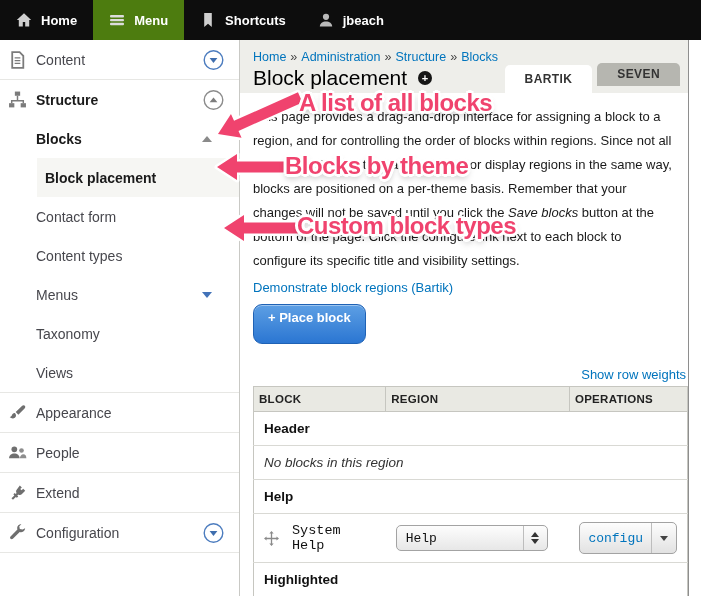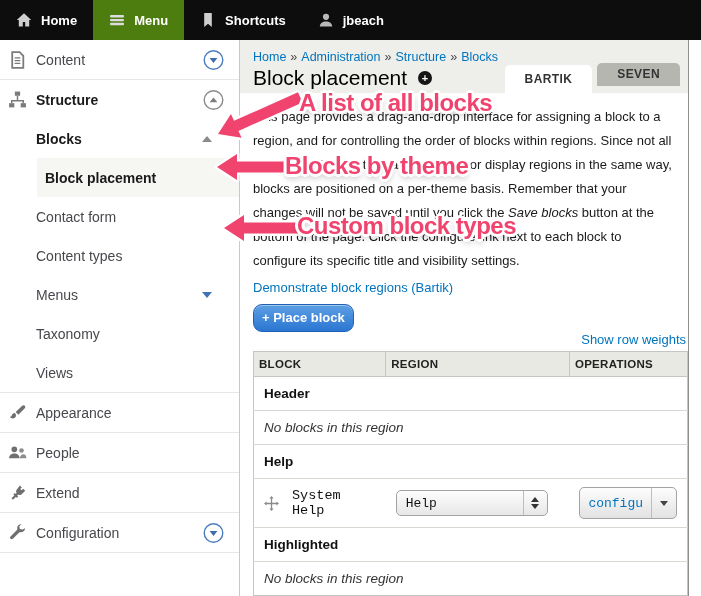--- a/index.html
+++ b/index.html
@@ -55,26 +55,26 @@
   }
   .tabs{position:absolute;right:8px;bottom:0;display:flex;align-items:flex-end;gap:5px;}
   .tab{font-size:12px;font-weight:bold;color:#333;padding:0 20px;border-radius:5px 5px 0 0;cursor:pointer;letter-spacing:.4px;}
   .tab.active{background:#fff;height:28px;line-height:29px;}
   .tab.inactive{background:#b6b6b0;height:23px;line-height:23px;margin-bottom:7px;}
   
   .para{margin:12px 13px 0 13px;font-size:13px;line-height:24px;color:#1a1a1a;}
   .para em{font-style:italic;}
   .demo-link{display:inline-block;margin:7px 0 0 13px;color:#0074bd;font-size:13px;text-decoration:none;cursor:pointer;}
   .place-btn{
-    display:inline-block;margin:8px 0 0 13px;height:28px;line-height:25px;padding:0 8px;
+    display:inline-block;margin:8px 0 0 13px;height:40px;line-height:25px;padding:0 14px;
     border:1px solid #1f62b5;border-radius:9px;box-sizing:border-box;
     background:linear-gradient(#5d9fe4,#2b76d2);color:#fff;font-weight:bold;font-size:13px;
     box-shadow:inset 0 1px 0 rgba(255,255,255,.4);cursor:pointer;
   }
-  .row-weights{display:block;text-align:right;margin:0 2px 4px 0;color:#0074bd;font-size:13px;text-decoration:none;cursor:pointer;}
+  .row-weights{display:block;text-align:right;margin:23px 2px 4px 0;color:#0074bd;font-size:13px;text-decoration:none;cursor:pointer;}
   table{border-collapse:collapse;width:calc(100% - 13px);margin-left:13px;font-size:13.5px;border:1px solid #c6c6c0;}
   th{
     background:#e9e9e3;border:1px solid #c6c6c0;text-align:left;
     font-size:11.5px;color:#222;padding:6px 5px;font-weight:bold;letter-spacing:.3px;
   }
   th.c1{width:152px;} th.c2{width:183px;}
   td{border-top:1px solid #d9d9d4;padding:9px 10px;color:#111;}
   td.region-name{font-weight:bold;}
   td.empty-msg{font-style:italic;color:#333;}
   td.ctl{padding:8px 10px;vertical-align:middle;font-family:Liberation Mono, monospace;}

